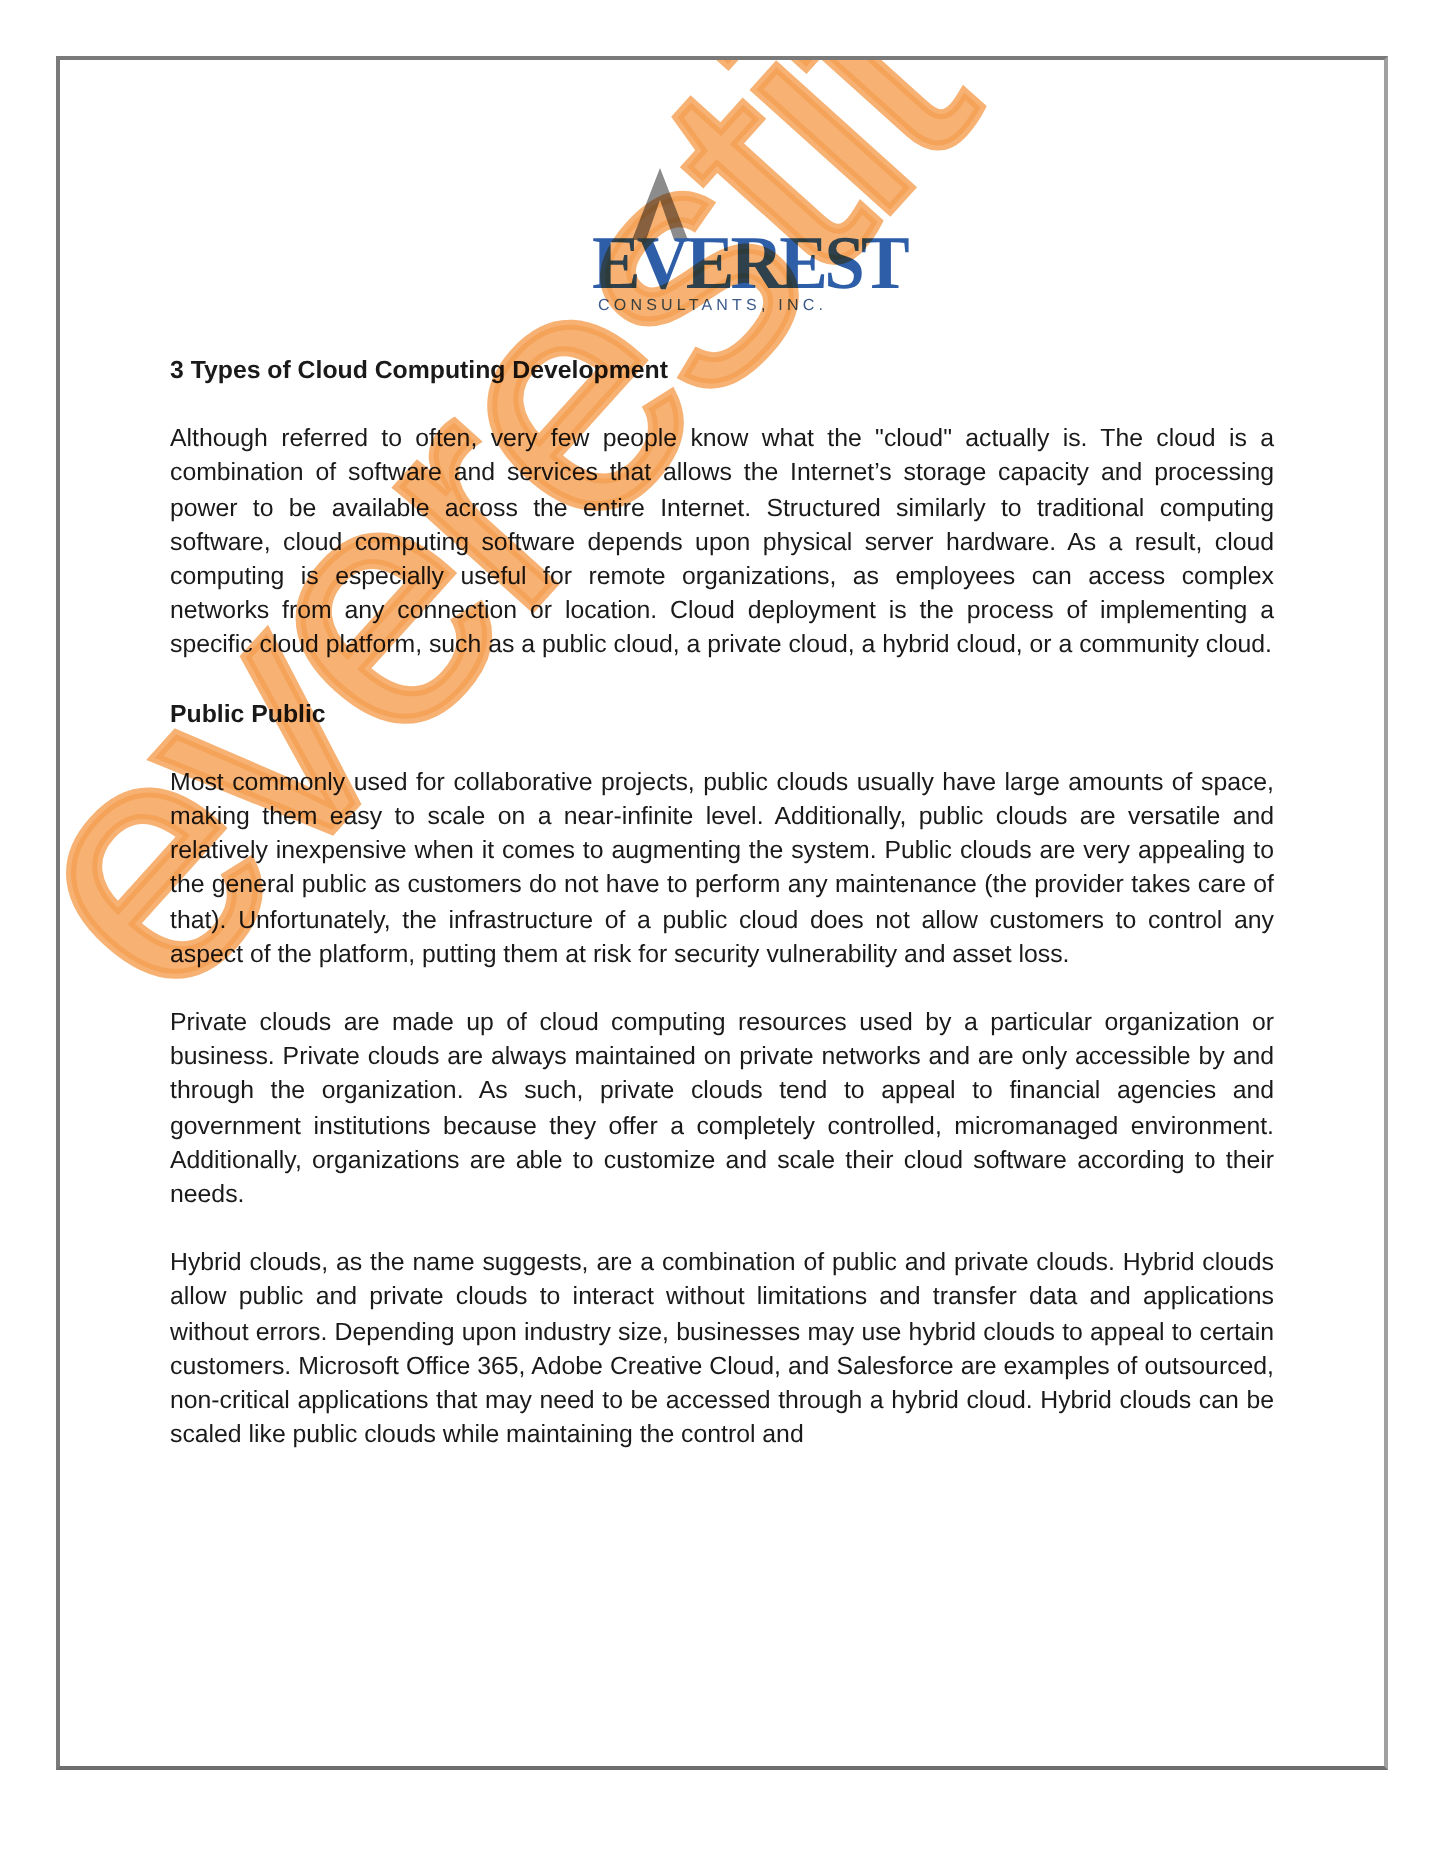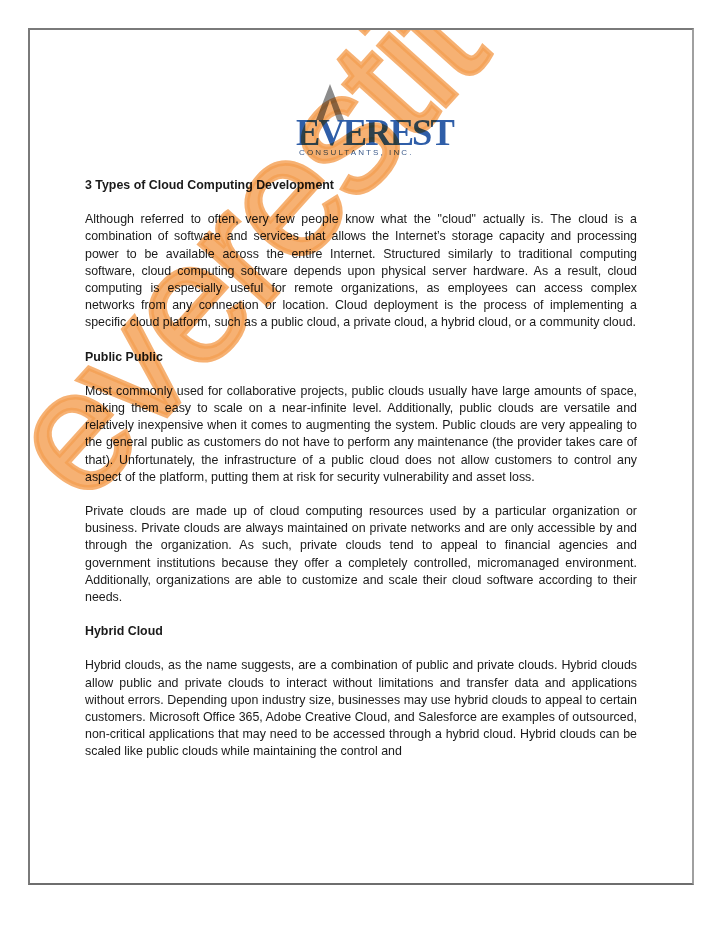--- a/index.html
+++ b/index.html
@@ -128,21 +128,20 @@
 
   <div class="content">
     <div class="doc-title">3 Types of Cloud Computing Development</div>
     <p class="para">Although referred to often, very few people know what the "cloud" actually is. The cloud is a combination of software and services that allows the Internet’s storage capacity and processing power to be available across the entire Internet. Structured similarly to traditional computing software, cloud computing software depends upon physical server hardware. As a result, cloud computing is especially useful for remote organizations, as employees can access complex networks from any connection or location. Cloud deployment is the process of implementing a specific cloud platform, such as a public cloud, a private cloud, a hybrid cloud, or a community cloud.</p>
 
     <div class="section-heading">Public Public</div>
     <p class="para">Most commonly used for collaborative projects, public clouds usually have large amounts of space, making them easy to scale on a near-infinite level. Additionally, public clouds are versatile and relatively inexpensive when it comes to augmenting the system. Public clouds are very appealing to the general public as customers do not have to perform any maintenance (the provider takes care of that). Unfortunately, the infrastructure of a public cloud does not allow customers to control any aspect of the platform, putting them at risk for security vulnerability and asset loss.</p>
 
     <p class="para">Private clouds are made up of cloud computing resources used by a particular organization or business. Private clouds are always maintained on private networks and are only accessible by and through the organization. As such, private clouds tend to appeal to financial agencies and government institutions because they offer a completely controlled, micromanaged environment. Additionally, organizations are able to customize and scale their cloud software according to their needs.</p>
 
-    <div class="section-heading">Hybrid Cloud</div>
     <p class="para">Hybrid clouds, as the name suggests, are a combination of public and private clouds. Hybrid clouds allow public and private clouds to interact without limitations and transfer data and applications without errors. Depending upon industry size, businesses may use hybrid clouds to appeal to certain customers. Microsoft Office 365, Adobe Creative Cloud, and Salesforce are examples of outsourced, non-critical applications that may need to be accessed through a hybrid cloud. Hybrid clouds can be scaled like public clouds while maintaining the control and</p>
   </div>
 
   <div class="watermark">
     <div class="watermark-text">everestit</div>
   </div>
 
 </div>
 
 </body></html>

